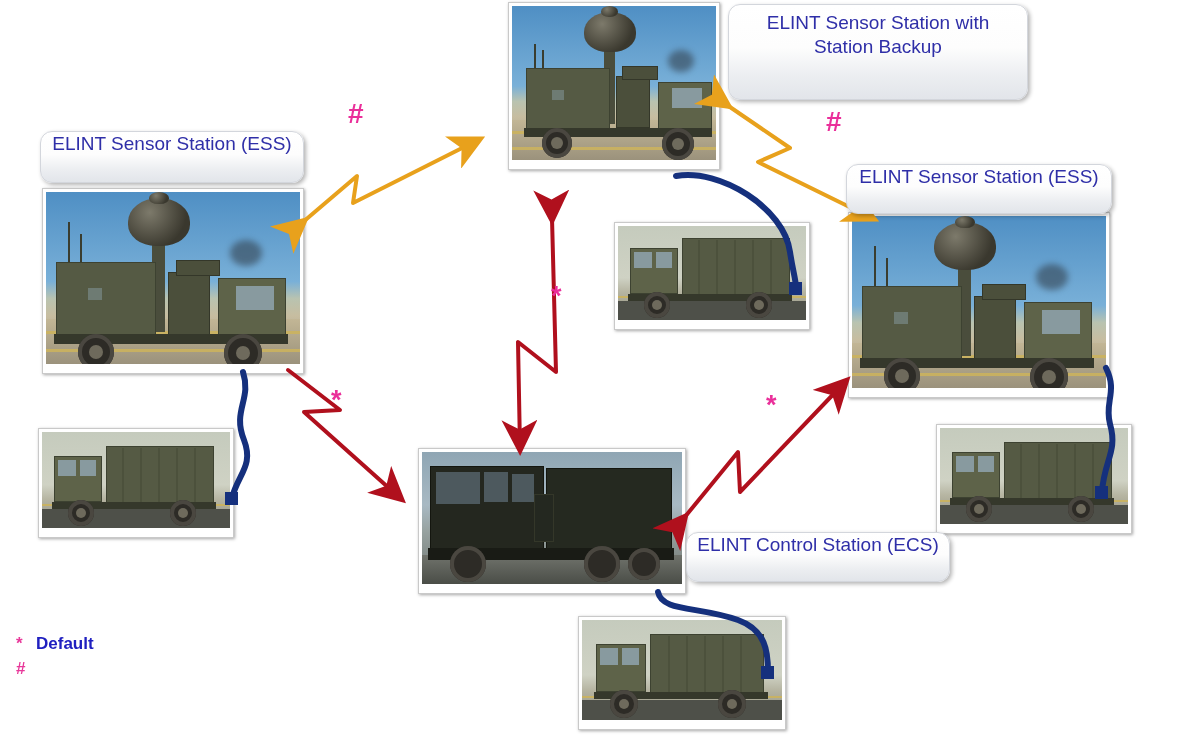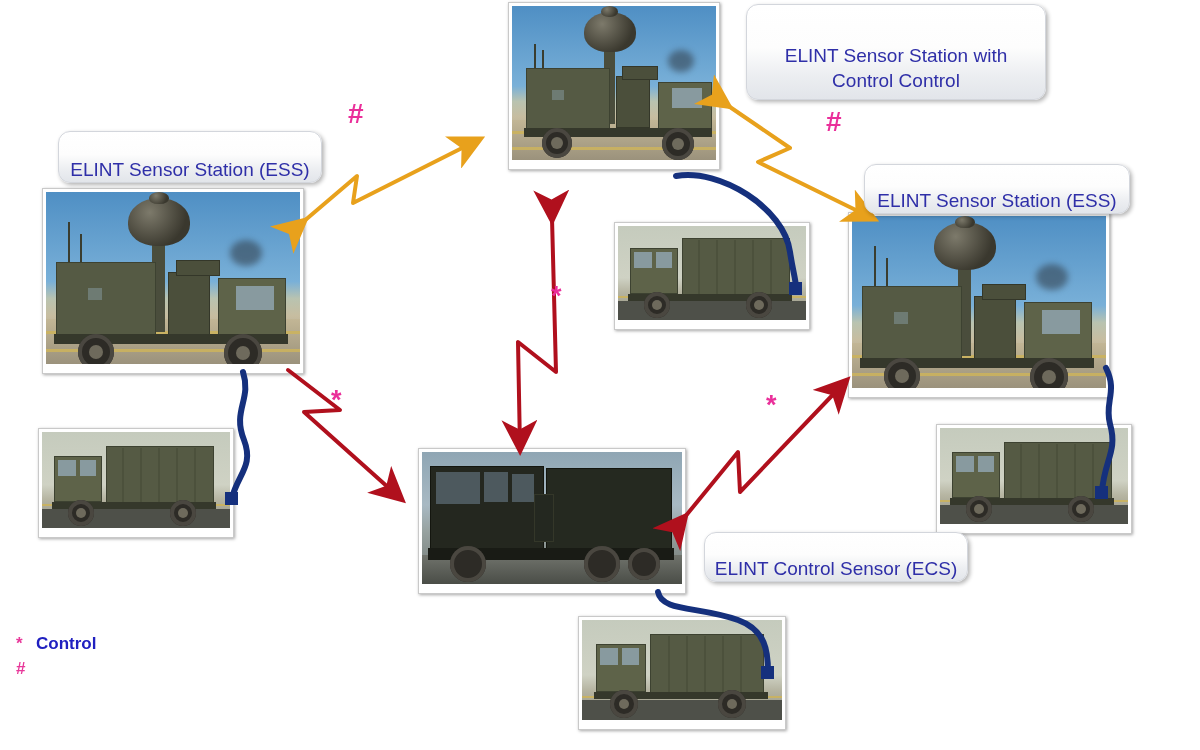--- a/index.html
+++ b/index.html
@@ -38,22 +38,22 @@
   .gear{position:absolute;background:#4b4f3b;border:1px solid #343729;}
   .blur{position:absolute;border-radius:50%;background:#2f3a45;opacity:.55;filter:blur(3px);}
   .shelter-rib{position:absolute;width:2px;background:#4a4f3b;opacity:.8;}
 
   
   .label{position:absolute;
          background:linear-gradient(#ffffff 0%,#fdfdfd 45%,#eceef1 75%,#e2e5ea 100%);
          border:1px solid #d3d6dc;border-radius:12px;
          box-shadow:2px 2px 4px rgba(0,0,0,.30);
          color:#2f2fa8;text-align:center;
-         display:flex;align-items:flex-end;justify-content:center;
-         box-sizing:border-box;margin-left:18px;}
+         display:flex;align-items:flex-start;justify-content:center;
+         box-sizing:border-box;}
   .label span{display:block;line-height:1.28;}
 
   
   #legend{position:absolute;left:16px;top:632px;width:480px;color:#2020c0;
           font-weight:bold;font-size:17px;line-height:1.45;}
   #legend .row{display:flex;align-items:baseline;}
   #legend .sym{color:#e8389a;display:inline-block;width:20px;flex:0 0 20px;}
 
   
   .marker{position:absolute;color:#ea2f9a;font-weight:bold;}
@@ -311,39 +311,39 @@
 
   <div class="marker" style="left:331px;top:385px;font-size:27px;">*</div>
 
   <div class="marker" style="left:551px;top:281px;font-size:27px;">*</div>
 
   <div class="marker" style="left:766px;top:390px;font-size:27px;">*</div>
 
   <div class="label" style="left:728px;top:4px;width:300px;height:96px;font-size:19px;padding:6px 10px;">
     <div>
       <span>ELINT Sensor Station with</span>
-      <span>Control Control</span>
+      <span>Station Backup</span>
     </div>
   </div>
 
   <div class="label" style="left:40px;top:131px;width:264px;height:52px;font-size:19px;">
     <span>ELINT Sensor Station (ESS)</span>
   </div>
 
   <div class="label" style="left:846px;top:164px;width:266px;height:50px;font-size:19px;">
     <span>ELINT Sensor Station (ESS)</span>
   </div>
 
   <div class="label" style="left:686px;top:532px;width:264px;height:50px;font-size:19px;">
-    <span>ELINT Control Sensor (ECS)</span>
+    <span>ELINT Control Station (ECS)</span>
   </div>
 
   <div id="legend">
     <div class="row">
       <span class="sym">*</span>
-      <span>Control</span>
+      <span>Default</span>
     </div>
     <div class="row">
       <span class="sym">#</span>
     </div>
   </div>
 
 </div>
 
 </body></html>

